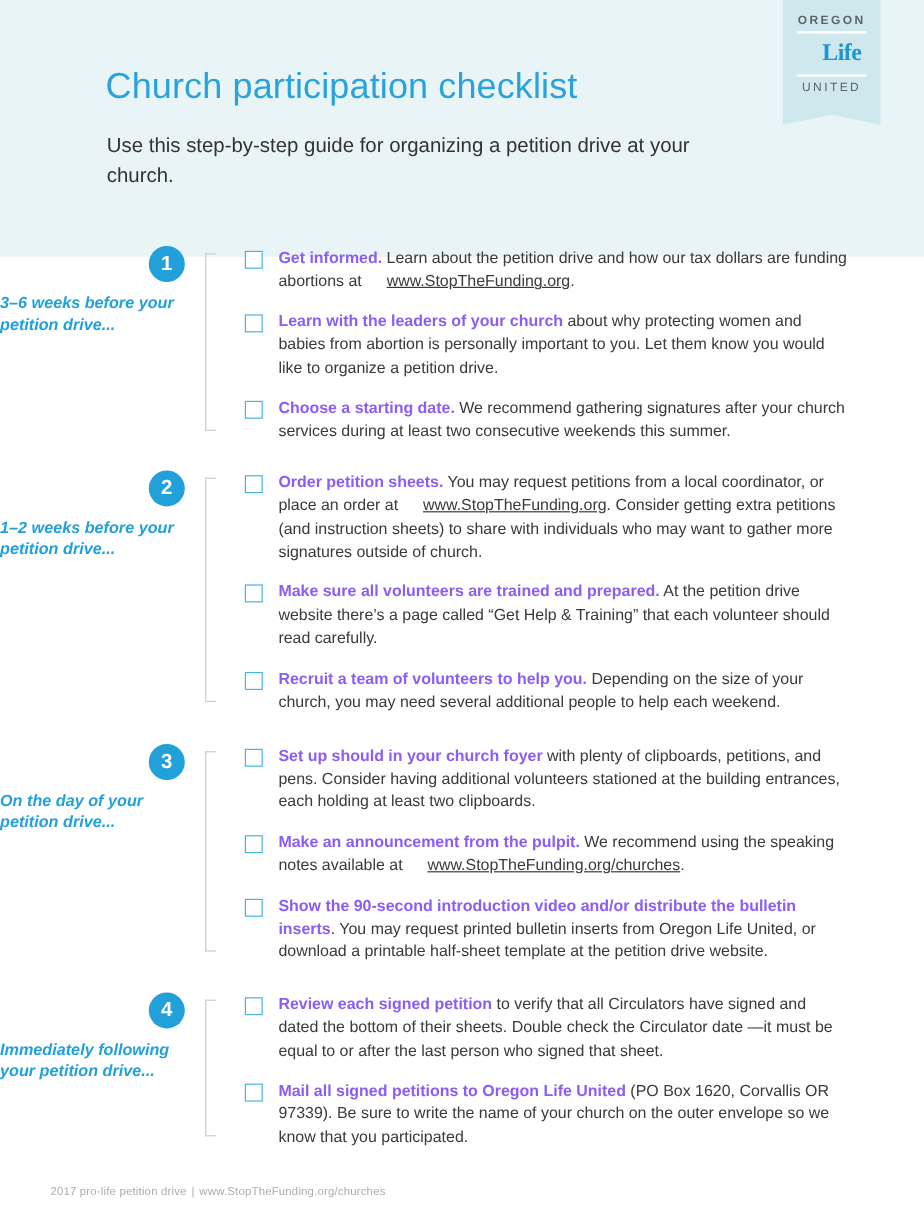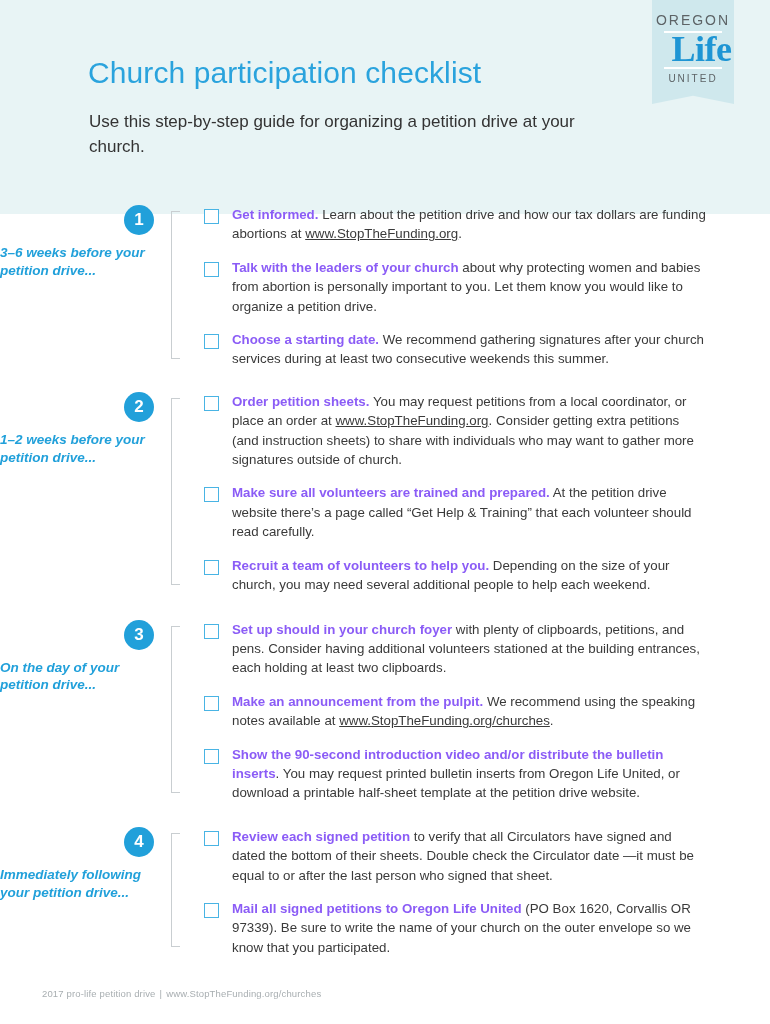--- a/index.html
+++ b/index.html
@@ -58,33 +58,33 @@
     clip-path: polygon(0 0, 100% 0, 100% 100%, 50% 92%, 0 100%);
   }
   .logo-inner {
     position: absolute;
     left: 0; top: 0;
     width: 82px;
     text-align: center;
   }
   .logo-oregon {
     margin-top: 12px;
-    font-size: 14px;
+    font-size: 10px;
     letter-spacing: 2.0px;
     color: #5d6366;
-    font-weight: 400;
+    font-weight: 700;
   }
   .logo-rule {
     width: 58px;
     height: 2px;
     background: #ffffff;
     margin: 3px auto 1px auto;
   }
   .logo-life {
-    font-size: 36px;
+    font-size: 20px;
     line-height: 31px;
     font-weight: 700;
     color: #1e95d4;
     font-family: "Liberation Serif", serif;
     letter-spacing: -0.5px;
     padding-left: 17px;
   }
   .logo-rule2 {
     width: 58px;
     height: 2px;
@@ -190,20 +190,21 @@
   }
   .item-text {
     flex: 1 1 auto;
     font-size: 13.3px;
     line-height: 1.46;
     color: #3a3a3a;
   }
   .item-text b { font-weight: 700; color: #8b5cf6; }
   .item-text u {
     text-underline-offset: 1px;
+    margin-left: 17px;
   }
 
   
   .sec-1 { margin-top: 17px; }
   .sec-2 { margin-top: 23px; }
   .sec-3 { margin-top: 25px; }
   .sec-4 { margin-top: 24px; }
 
   
   .footer {
@@ -242,21 +243,21 @@
         <div class="tick-top"></div>
         <div class="tick-bot"></div>
       </div>
       <div class="section-right">
         <div class="item">
           <div class="checkbox"></div>
           <div class="item-text"><b>Get informed.</b><span> Learn about the petition drive and how our tax dollars are funding abortions at </span><u>www.StopTheFunding.org</u><span>.</span></div>
         </div>
         <div class="item">
           <div class="checkbox"></div>
-          <div class="item-text"><b>Talk with the leaders of your church</b><span> about why protecting women and babies from abortion is personally important to you. Let them know you would like to organize a petition drive.</span></div>
+          <div class="item-text"><b>Learn with the leaders of your church</b><span> about why protecting women and babies from abortion is personally important to you. Let them know you would like to organize a petition drive.</span></div>
         </div>
         <div class="item">
           <div class="checkbox"></div>
           <div class="item-text"><b>Choose a starting date.</b><span> We recommend gathering signatures after your church services during at least two consecutive weekends this summer.</span></div>
         </div>
       </div>
     </div>
     <div class="section sec-2">
       <div class="section-left"><div class="step-circle">2</div><div class="step-label">1–2 weeks before your petition drive...</div></div>
       <div class="bracket">

